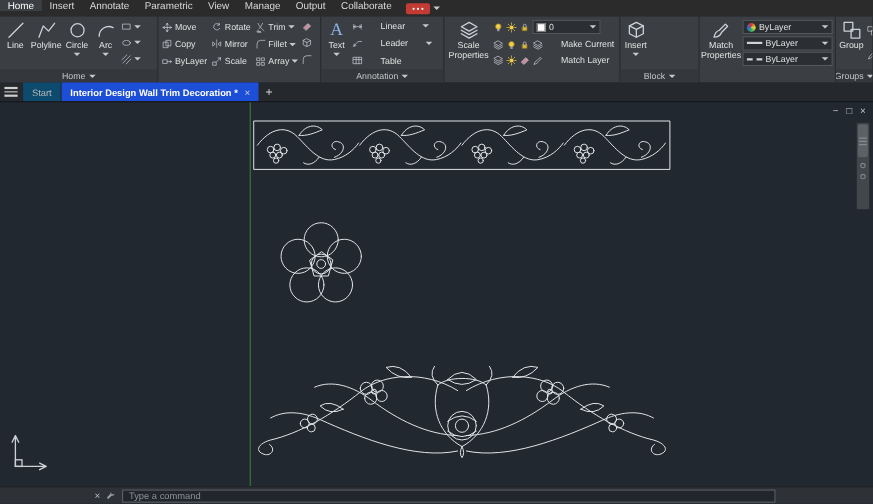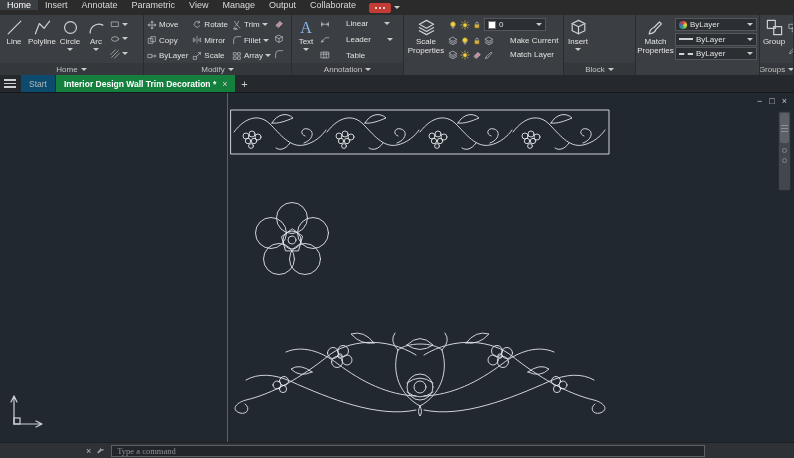--- a/index.html
+++ b/index.html
@@ -37,40 +37,40 @@
   .sw-white{width:8px;height:8px;background:#fff;border:1px solid #777;flex:0 0 auto}
   .sw-color{width:8px;height:8px;border-radius:50%;background:conic-gradient(#d33,#dd3,#3a6,#36c,#d33);flex:0 0 auto}
   .sw-line{width:14px;height:0;border-top:2px solid #cfd3d8;flex:0 0 auto}
   .sw-dash{width:14px;height:0;border-top:2px dashed #cfd3d8;flex:0 0 auto}
 
   
   .docbar{height:17px;background:#25282c;display:flex;align-items:stretch;gap:1px}
   .hamburger{width:20px;display:flex;flex-direction:column;justify-content:center;gap:2px;padding:0 4px}
   .hamburger i{height:1.5px;background:#cfcfcf;display:block}
   .doc-tab{display:flex;align-items:center;gap:6px;padding:0 8px;font-size:8.5px;background:#0c4a6e;color:#b8b8b8}
-  .doc-tab.active{background:#15803d;color:#fff;font-weight:bold}
+  .doc-tab.active{background:#1d4ed8;color:#fff;font-weight:bold}
   .tab-close{font-size:9px;color:#cfcfcf;font-weight:normal}
   .newtab{width:16px;display:flex;align-items:center;justify-content:center;color:#cfcfcf;font-size:11px}
 
   
   .canvas{position:absolute;left:0;top:92px;width:794px;height:350px;background:#212830;border-top:1px solid #15181c}
   .greenline{position:absolute;left:227px;top:0;width:1px;height:100%;background:#3c8a3c;opacity:.85}
   .cadsvg{position:absolute;left:0;top:0;width:794px;height:350px}
   .geo{fill:none;stroke:#e3e6e9;stroke-width:0.9;stroke-linecap:round;stroke-linejoin:round}
   .ucs{position:absolute;left:6px;bottom:10px;width:44px;height:44px}
   .vpctl{position:absolute;top:3px;right:7px;display:flex;gap:7px;color:#c3c7cb;font-size:9px}
   .navbar{position:absolute;top:18px;right:3px;width:13px;height:80px;background:#42474d;border:1px solid #2a2d31;border-radius:2px}
   .navbar .thumb{height:30px;background:#5b6167;border-radius:2px;margin:1px;display:flex;flex-direction:column;justify-content:center;gap:2px;align-items:center}
   .navbar .thumb i{width:7px;height:1px;background:#8a9096;display:block}
   .navbar .dot{width:5px;height:5px;border:1px solid #7d838a;border-radius:50%;margin:5px auto 0}
 
   
   .cmdbar{position:absolute;left:0;top:442px;width:794px;height:16px;background:#2e3237;display:flex;align-items:center;gap:5px;padding-left:86px;border-top:1px solid #1c1f23}
   .cmd-x{color:#b9bcc0;font-size:9px}
-  .cmd-input{width:594px;height:12px;background:#22252a;border:1px solid #5c6167;color:#e0e0e0;font-size:8.5px;padding:0 5px;font-family:Liberation Serif, serif}
+  .cmd-input{width:594px;height:12px;background:#22252a;border:1px solid #5c6167;color:#e0e0e0;font-size:8.5px;padding:0 5px;font-family:Liberation Sans, sans-serif}
   .cmd-input::placeholder{color:#8d9298;opacity:1}
 
   #icon-defs{position:absolute;width:0;height:0;overflow:hidden}
   #icon-defs symbol *{fill:none;stroke:#ccd1d7;stroke-width:1.5;stroke-linecap:round;stroke-linejoin:round}
 </style>
 </head>
 <body>
 
 <svg id="icon-defs" aria-hidden="true">
 <defs>
@@ -342,24 +342,20 @@
               <use href="#i-cube"></use>
             </svg>
           </div>
         <div class="minirow">
             <svg class="ic10">
               <use href="#i-fillet"></use>
             </svg>
           </div>
       </div>
     </div>
-    <div class="panel-label">
-        <span>Modify</span>
-        <span class="caret-down"></span>
-      </div>
   </div>
 
   <div class="panel" style="width:112px">
     <div class="panel-body">
       <div class="bigbtn">
         <span class="textA">A</span>
         <span class="lbl">Text</span>
         <span class="caret-down"></span>
       </div>
       <div class="rowcol">

